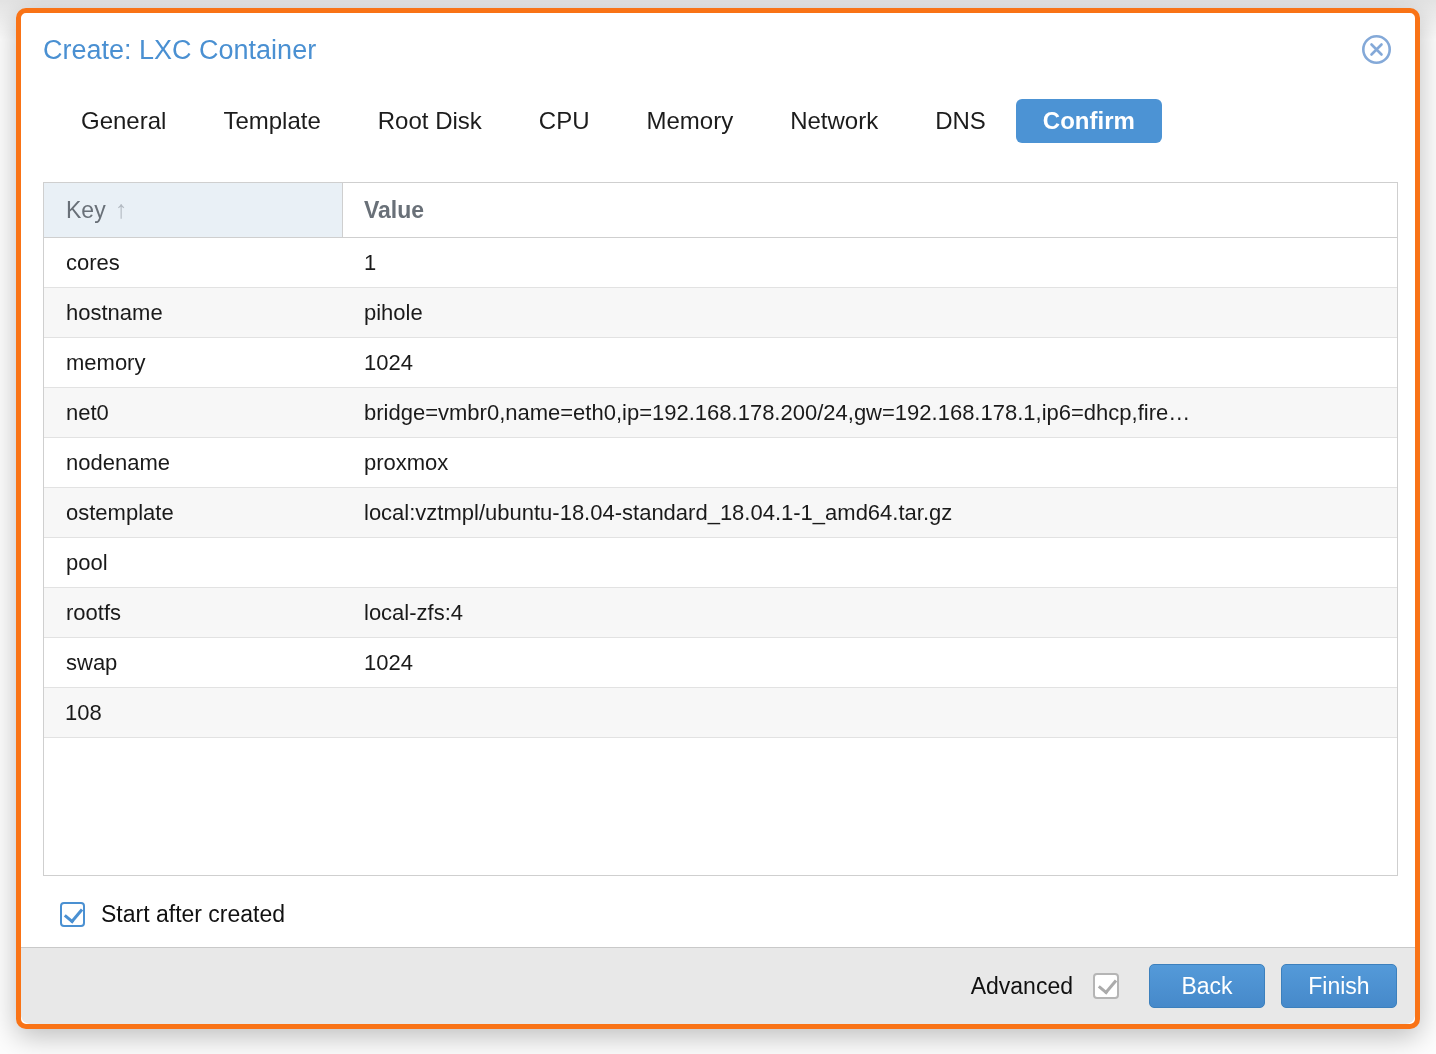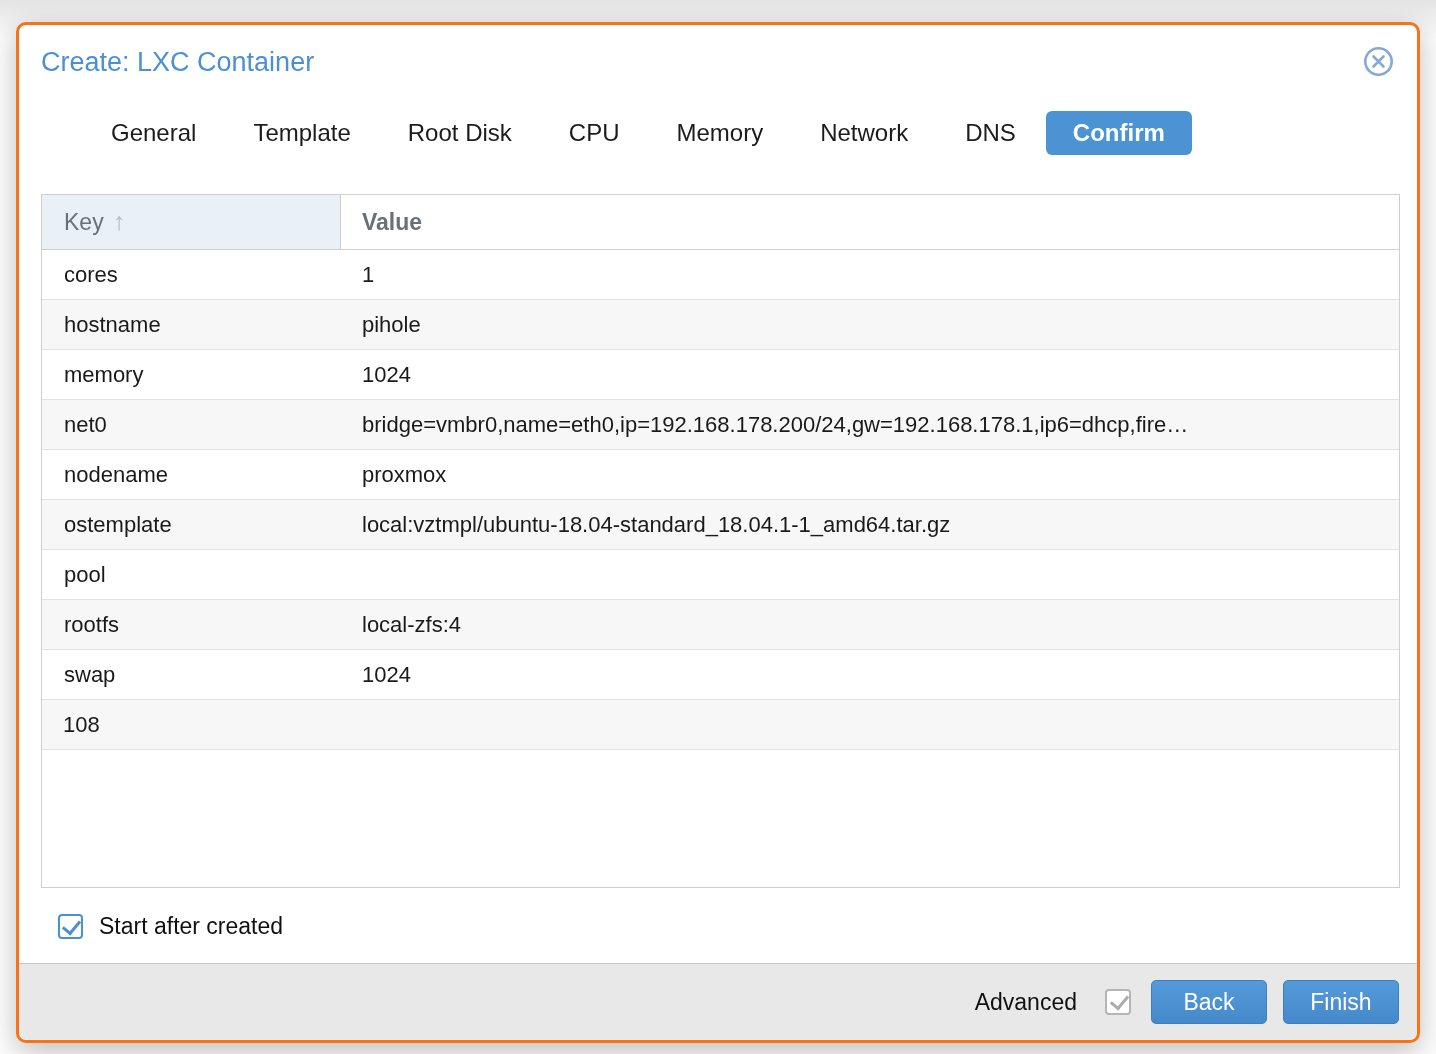--- a/index.html
+++ b/index.html
@@ -9,40 +9,40 @@
     background: #fdfdfd;
     position: relative;
     overflow: hidden;
   }
   body::before { 
     content: ""; position: absolute; left: 0; top: 0; right: 0; height: 40px;
     background: linear-gradient(180deg, rgba(0,0,0,0.10), rgba(0,0,0,0));
   }
 
   .dialog {
-    position: absolute; left: 16px; top: 22px; width: 1404px; height: 1021px;
+    position: absolute; left: 16px; top: 8px; width: 1404px; height: 1021px;
     background: #ffffff;
-    border: 3px solid #f97316;
+    border: 5px solid #f97316;
     border-radius: 10px;
     box-shadow: 0 8px 28px rgba(0,0,0,0.25);
     display: flex; flex-direction: column;
   }
 
   
   .dlg-header {
     display: flex; align-items: flex-start; justify-content: space-between;
     padding: 22px 22px 0 22px; height: 52px;
   }
   .dlg-title { font-size: 27px; color: #4a90d2; line-height: 30px; }
   .close-btn { margin-top: -2px; cursor: pointer; line-height: 0; }
 
   
   .tabbar {
     display: flex; align-items: center; gap: 57px;
-    margin-top: 34px; padding-left: 60px; height: 44px; flex: none; margin-left: 32px;
+    margin-top: 34px; padding-left: 60px; height: 44px; flex: none;
   }
   .tab {
     font-size: 24px; color: #1c1c1c; white-space: nowrap; cursor: pointer;
   }
   .tab.active {
     background: #4c93d4; color: #ffffff;
     padding: 8px 27px; margin: 0 -27px; border-radius: 6px; font-weight: bold;
   }
 
   
@@ -92,21 +92,21 @@
   .startrow-label { font-size: 23px; color: #111; }
 
   
   .dlg-footer {
     margin-top: auto; height: 77px; flex: none;
     background: #e8e8e8; border-top: 1px solid #c9c9c9;
     border-radius: 0 0 9px 9px;
     display: flex; align-items: center; justify-content: flex-end;
     padding-right: 18px; gap: 16px;
   }
-  .adv-group { display: flex; align-items: center; gap: 28px; margin-right: 4px; }
+  .adv-group { display: flex; align-items: center; gap: 20px; margin-right: 14px; }
   .adv-label { font-size: 23px; color: #111; }
   .btn {
     min-width: 116px; height: 44px; border-radius: 5px; border: 1px solid #3c80bd;
     background: linear-gradient(180deg, #549ad9, #4689ca);
     color: #ffffff; font-size: 23px; font-family: "Liberation Sans", sans-serif;
     cursor: pointer; padding: 0 18px;
   }
 </style>
 </head>
 <body>

